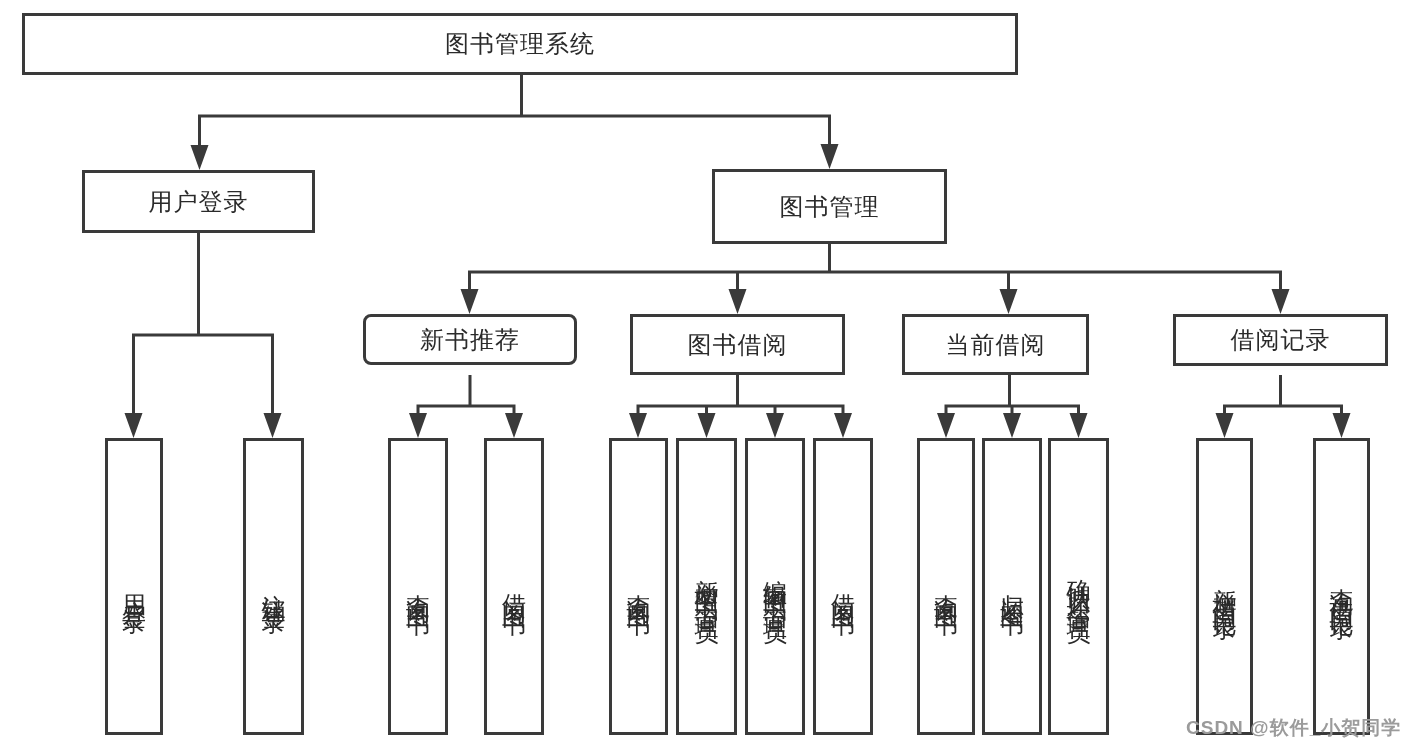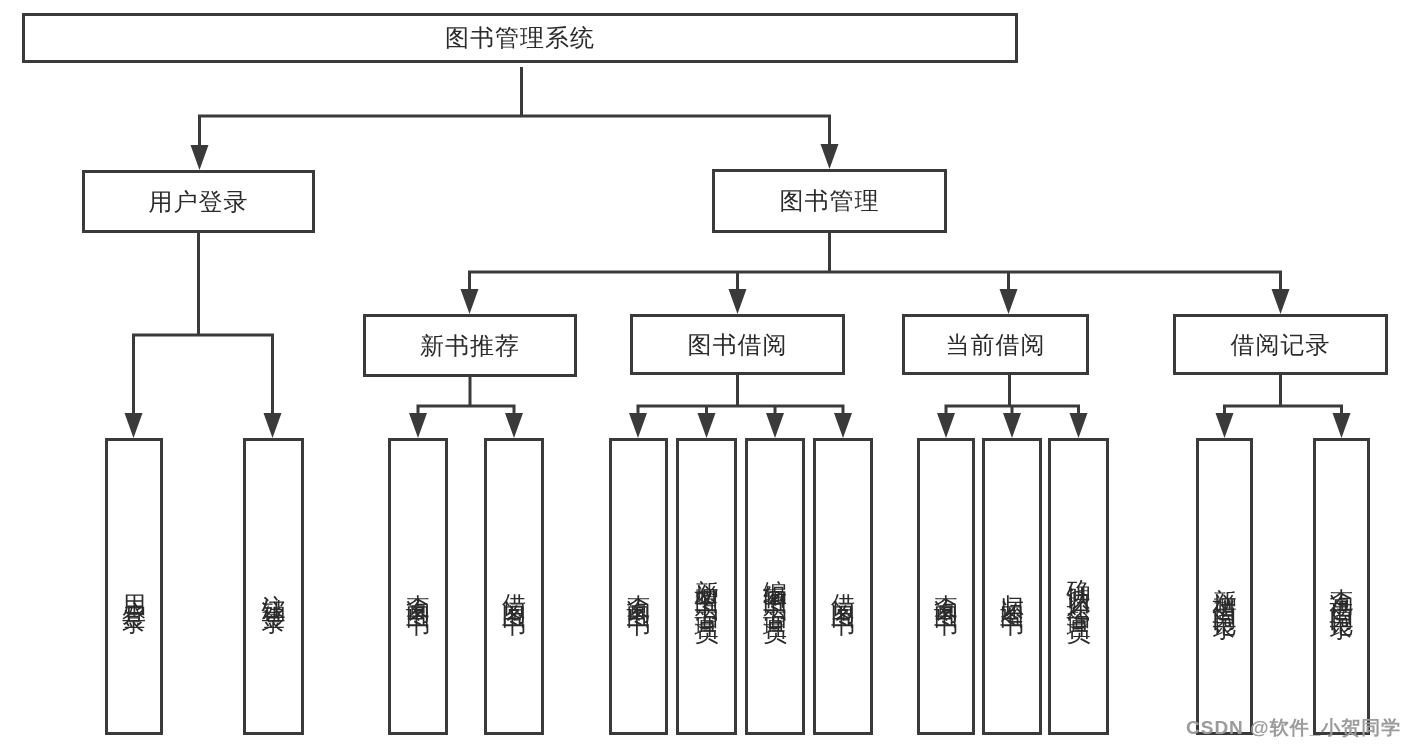--- a/index.html
+++ b/index.html
@@ -80,29 +80,29 @@
     <g>
       <path class="cline" d="M1009.5 375 V407.5 M944.5 406 H1080 M946 406 V415 M1012 406 V415 M1078.5 406 V415"></path>
       <path class="carrow" d="M937 413 L955 413 L946 438 Z M1003 413 L1021 413 L1012 438 Z M1069.5 413 L1087.5 413 L1078.5 438 Z"></path>
     </g>
     <g>
       <path class="cline" d="M1280.5 375 V407.5 M1223 406 H1343 M1224.5 406 V415 M1341.5 406 V415"></path>
       <path class="carrow" d="M1215.5 413 L1233.5 413 L1224.5 438 Z M1332.5 413 L1350.5 413 L1341.5 438 Z"></path>
     </g>
   </svg>
 
-  <div class="node" style="left:22px; top:13px; width:996px; height:50px;">图书管理系统</div>
+  <div class="node" style="left:22px; top:13px; width:996px; height:62px;">图书管理系统</div>
 
   <div class="node" style="left:82px; top:170px; width:233px; height:63px;">用户登录</div>
-  <div class="node" style="left:712px; top:169px; width:235px; height:64px;text-align:right;">图书管理</div>
+  <div class="node" style="left:712px; top:169px; width:235px; height:75px;text-align:right;">图书管理</div>
 
-  <div class="node" style="left:363px; top:314px; width:214px; height:63px;">新书推荐</div>
+  <div class="node" style="left:363px; top:314px; width:214px; height:51px;border-radius:8px;">新书推荐</div>
   <div class="node" style="left:630px; top:314px; width:215px; height:61px;">图书借阅</div>
   <div class="node" style="left:902px; top:314px; width:187px; height:61px;">当前借阅</div>
-  <div class="node" style="left:1173px; top:314px; width:215px; height:61px;">借阅记录</div>
+  <div class="node" style="left:1173px; top:314px; width:215px; height:52px;">借阅记录</div>
 
   <div class="node v" style="left:105px; top:438px; width:58px; height:297px;">用户登录</div>
   <div class="node v" style="left:243px; top:438px; width:61px; height:297px;">注销登录</div>
 
   <div class="node v" style="left:388px; top:438px; width:60px; height:297px;">查询图书</div>
   <div class="node v" style="left:484px; top:438px; width:60px; height:297px;">借阅图书</div>
 
   <div class="node v" style="left:609px; top:438px; width:59px; height:297px;">查询图书</div>
   <div class="node v" style="left:676px; top:438px; width:61px; height:297px;">新增图书（管理员）</div>
   <div class="node v" style="left:745px; top:438px; width:60px; height:297px;">编辑图书（管理员）</div>

